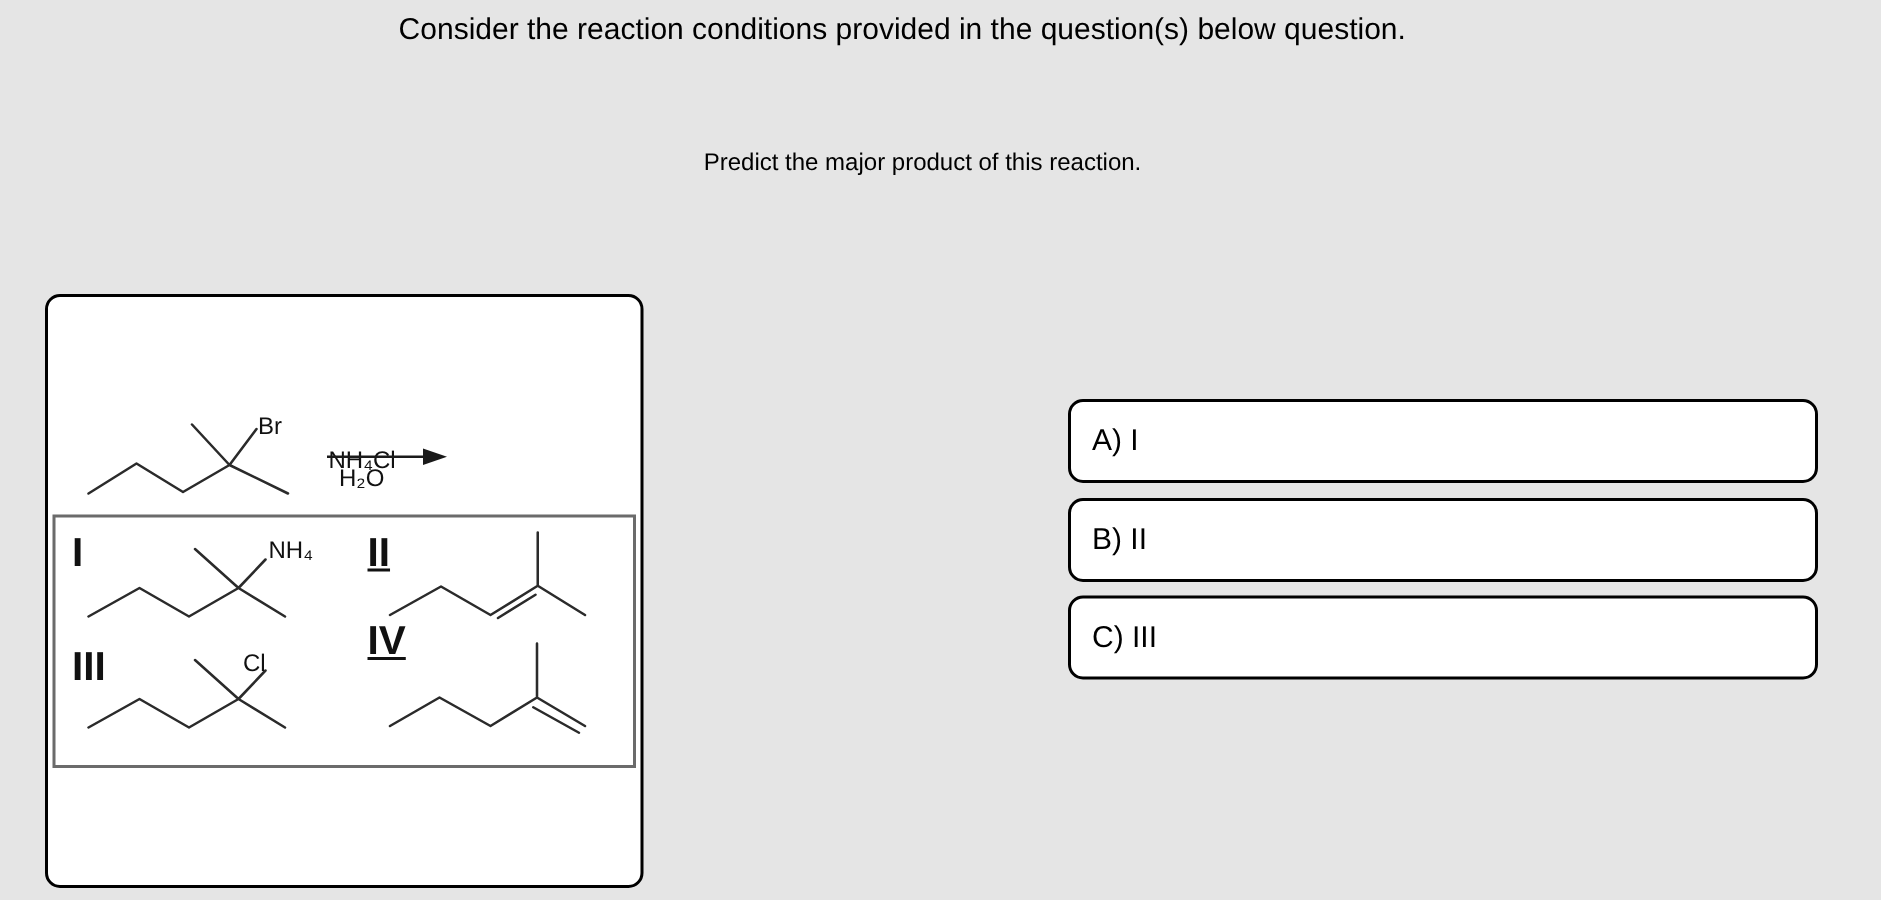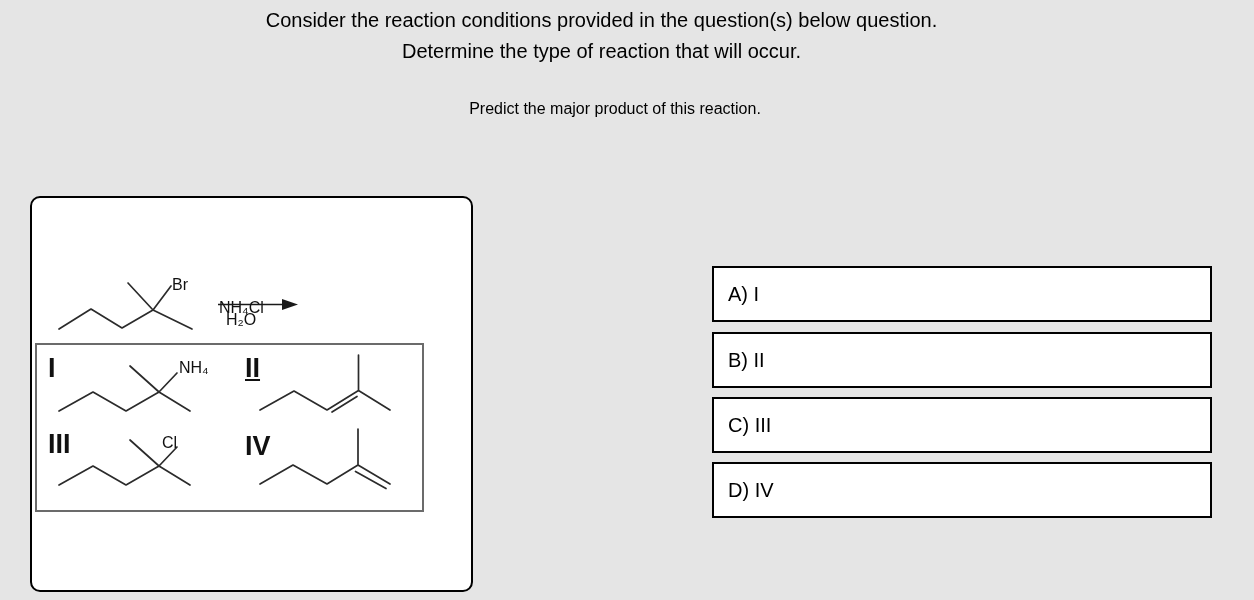--- a/index.html
+++ b/index.html
@@ -30,21 +30,20 @@
     line-height: 24px;
     color: #000;
   }
   .panel {
     position: absolute;
     left: 30px; top: 196px;
     width: 395px; height: 392px;
     border: 2px solid #000000;
     border-radius: 10px;
     background: #ffffff;
-    padding-left: 44px;
   }
   .panel svg { position: absolute; display: block; }
   .chem {
     position: absolute;
     font-size: 16px;
     line-height: 19px;
     color: #111111;
     white-space: nowrap;
   }
   .numeral {
@@ -59,21 +58,21 @@
     left: 3px; top: 145px;
     width: 385px; height: 165px;
     border: 2px solid #6b6b6b;
     background: #ffffff;
   }
   .option {
     position: absolute;
     left: 712px;
     width: 482px; height: 52px;
     border: 2px solid #000000;
-    border-radius: 0;
+    border-radius: 10px;
     background: #ffffff;
     display: flex;
     align-items: center;
     padding-left: 14px;
     font-size: 20px;
     color: #000;
     cursor: pointer;
   }
   .opt-a { top: 266px; }
   .opt-b { top: 332px; }
@@ -83,21 +82,20 @@
   .arrowline { stroke: #1a1a1a; stroke-width: 1.7; fill: none; }
   .arrowhead { fill: #1a1a1a; stroke: none; }
 </style>
 </head>
 <body>
 
 <div class="page">
 
   <div class="hdr">
     <div>Consider the reaction conditions provided in the question(s) below question.</div>
-    <div>Determine the type of reaction that will occur.</div>
   </div>
 
   <div class="question">Predict the major product of this reaction.</div>
 
   <div class="panel">
 
     <svg style="left:18px; top:68px;" width="175" height="70" viewBox="0 0 175 70">
       <path class="bond" d="M9,63 L41,43 L72,62 L103,44 M103,44 L78,17 M103,44 L121,20 M103,44 L142,63"></path>
     </svg>
     <span class="chem" style="left:140px; top:77px;">Br</span>
@@ -122,26 +120,25 @@
       <path class="bond" d="M5,61 L39,42 L72,61 L103.5,41.5 M103.5,41.5 L103.5,6 M103.5,41.5 L135,61"></path>
       <path class="bond" d="M77,63 L102,47.5"></path>
     </svg>
 
     <span class="numeral" style="left:16px; top:231px;">III</span>
     <svg style="left:23px; top:231px;" width="160" height="64" viewBox="0 0 160 64">
       <path class="bond" d="M4,56 L38,37 L71,56 L104,37 M104,37 L75,11 M104,37 L122,18 M104,37 L135,56"></path>
     </svg>
     <span class="chem" style="left:130px; top:235px;">Cl</span>
 
-    <span class="numeral" style="left:213px; top:233px;">IV</span>
+    <span class="numeral" style="left:213px; top:214px;text-decoration:underline;">IV</span>
     <svg style="left:223px; top:225px;" width="145" height="70" viewBox="0 0 145 70">
       <path class="bond" d="M5,61 L38,42 L72,61 L103,42 M103,42 L103,6 M103,42 L135,61"></path>
       <path class="bond" d="M100.5,48.5 L131,65.5"></path>
     </svg>
 
   </div>
 
   <div class="option opt-a">A) I</div>
   <div class="option opt-c">C) III</div>
   <div class="option opt-b">B) II</div>
-  <div class="option opt-d">D) IV</div>
 
 </div>
 
 </body></html>

